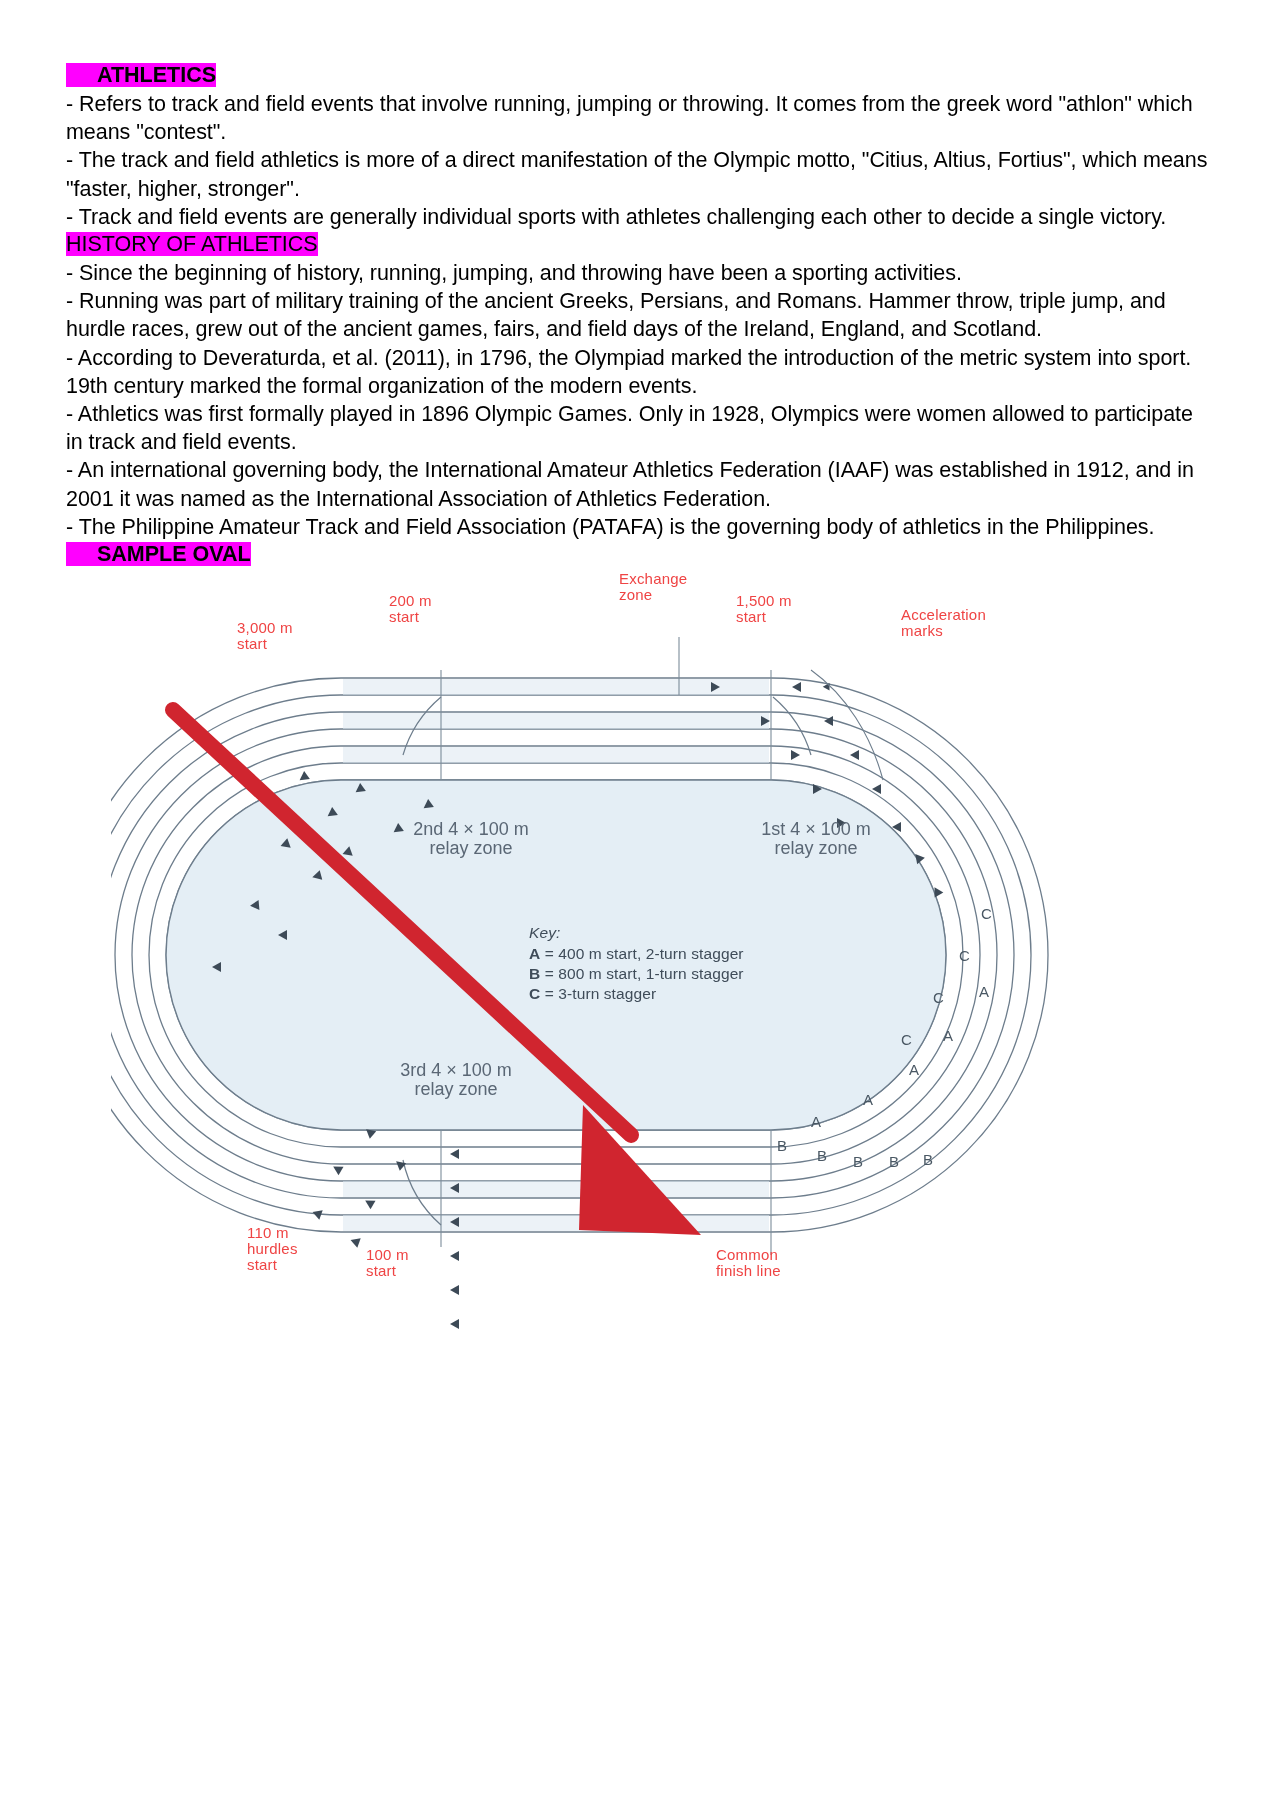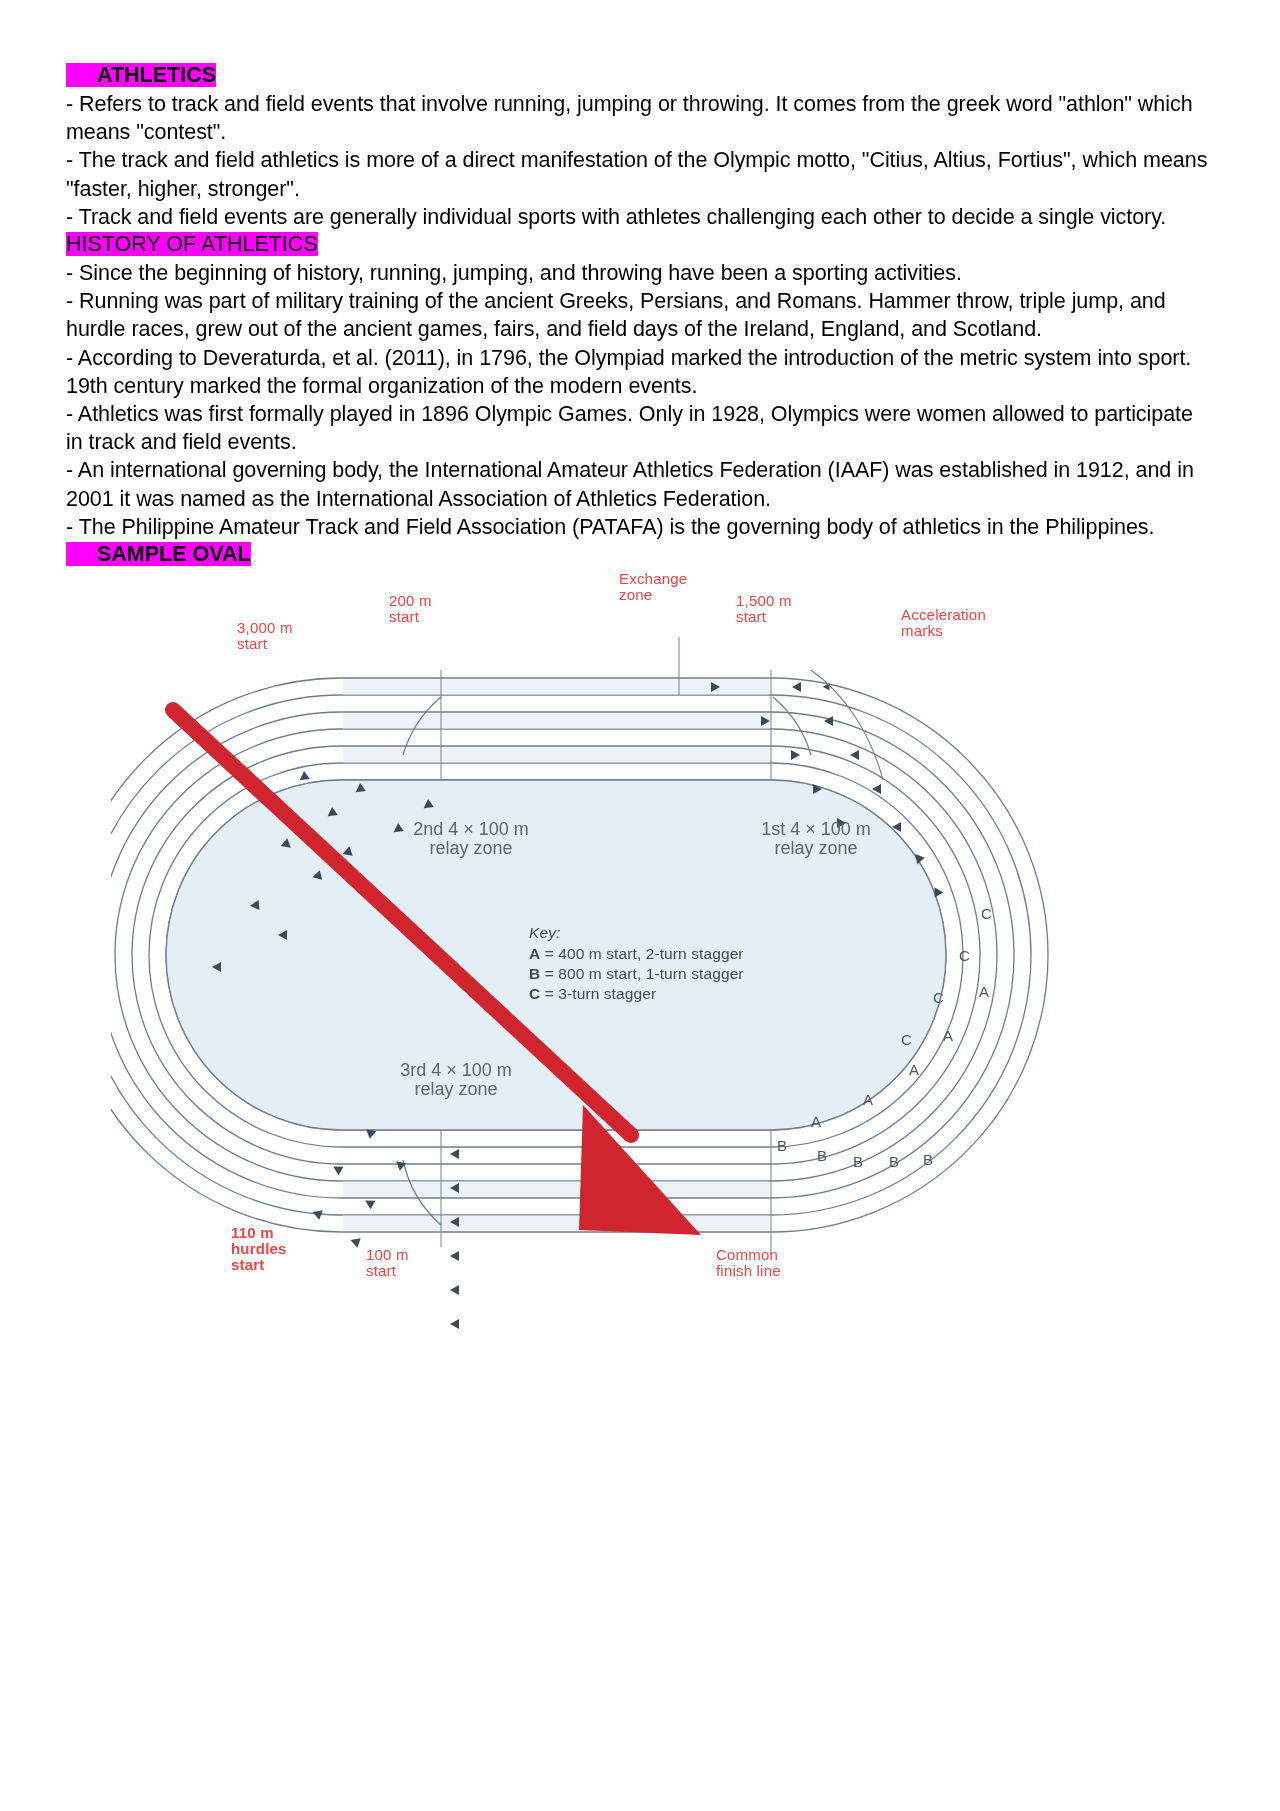--- a/index.html
+++ b/index.html
@@ -215,21 +215,21 @@
 
       <div class="zone-lbl" style="left:275px; top:245px; width:170px;">2nd 4 × 100 m
 relay zone</div>
 
       <div class="zone-lbl" style="left:620px; top:245px; width:170px;">1st 4 × 100 m
 relay zone</div>
 
       <div class="zone-lbl" style="left:260px; top:458px; width:170px;margin-top:28px;">3rd 4 × 100 m
 relay zone</div>
 
-      <div class="lbl" style="left:120px; top:650px; width:110px;font-weight:bold;">110 m
+      <div class="lbl" style="left:136px; top:650px; width:110px;">110 m
 hurdles
 start</div>
 
       <div class="lbl" style="left:255px; top:672px; width:110px;">100 m
 start</div>
 
       <div class="lbl" style="left:605px; top:672px; width:130px;">Common
 finish line</div>
 
       <div class="key" style="left:418px; top:348px;">

